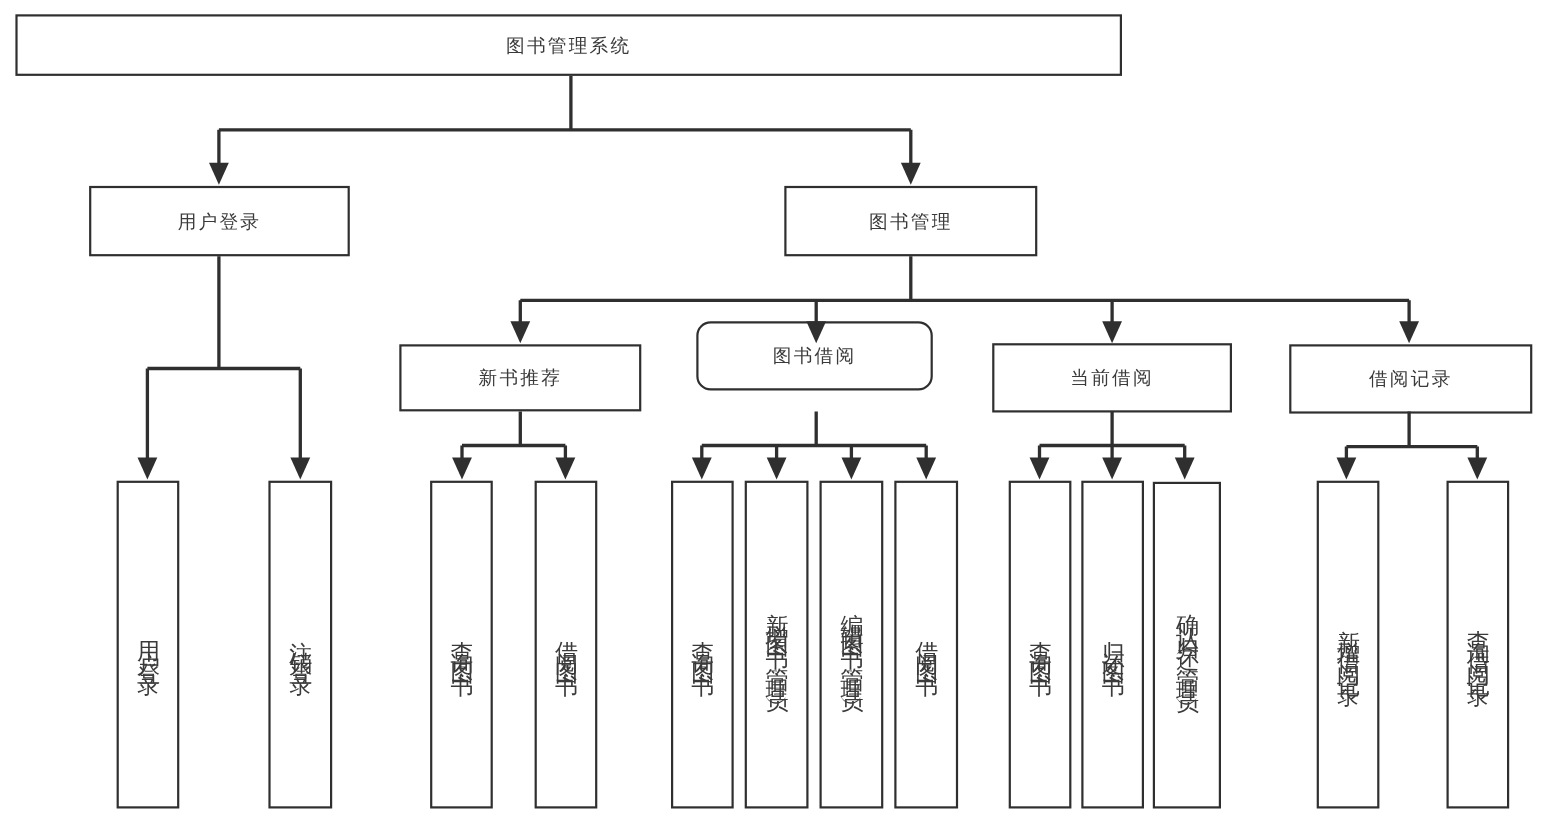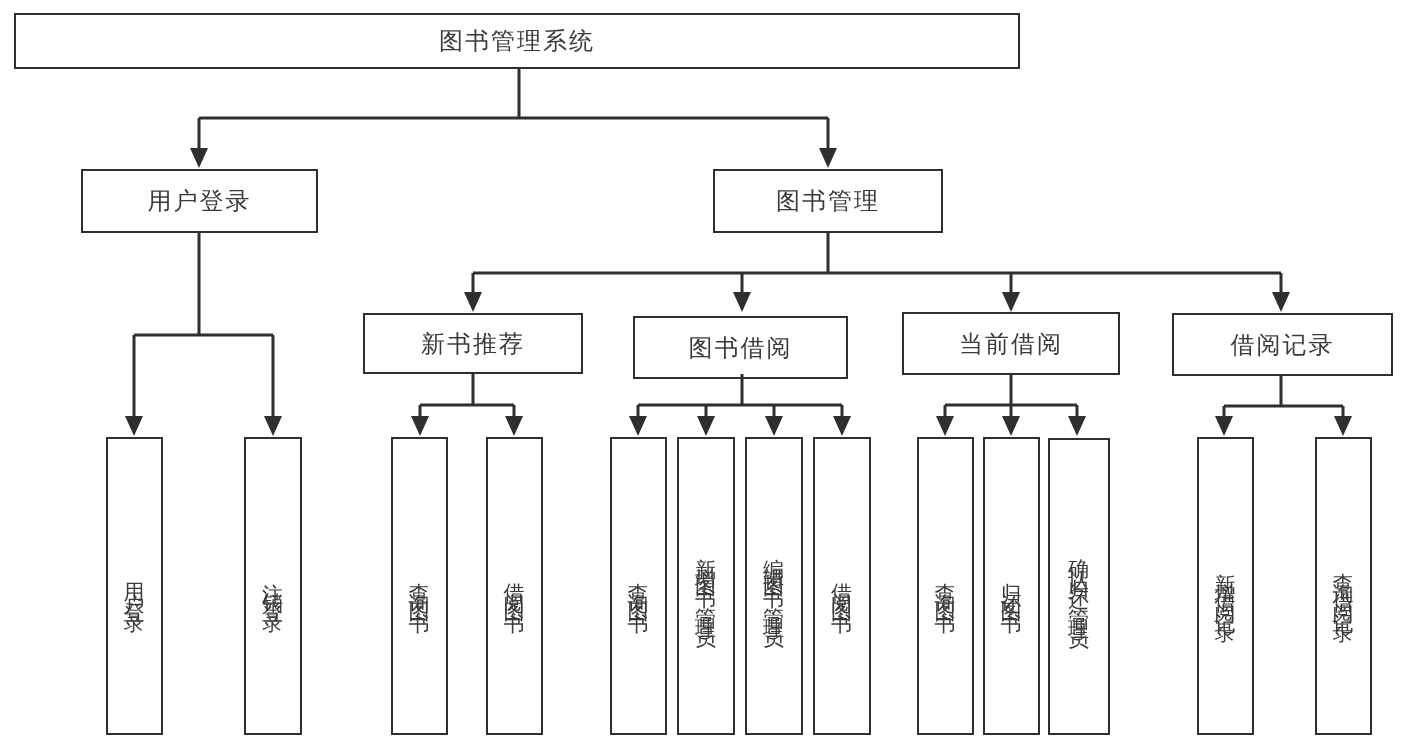--- a/index.html
+++ b/index.html
@@ -35,21 +35,21 @@
     box-sizing: border-box;
     border: 2.5px solid #2f2f2f;
     background: transparent;
     color: #3a3a3a;
     display: flex;
     align-items: center;
     justify-content: center;
     z-index: 2;
   }
   .hbox {
-    font-size: 24px;
+    font-size: 17px;
     letter-spacing: 2px;
     white-space: nowrap;
   }
   .vbox {
     writing-mode: vertical-rl;
     text-orientation: mixed;
     font-size: 21px;
     letter-spacing: 10px;
     line-height: 1;
   }
@@ -108,21 +108,21 @@
     <use href="#ah" class="ah" x="1224" y="436"></use>
     <use href="#ah" class="ah" x="1343" y="436"></use>
   </svg>
 
   <div class="box hbox" style="left:14px; top:13px; width:1006px; height:56px;">图书管理系统</div>
 
   <div class="box hbox" style="left:81px; top:169px; width:237px; height:64px;">用户登录</div>
   <div class="box hbox" style="left:713px; top:169px; width:230px; height:64px;">图书管理</div>
 
   <div class="box hbox" style="left:363px; top:313px; width:220px; height:61px;">新书推荐</div>
-  <div class="box hbox" style="left:633px; top:316px; width:215px; height:63px;">图书借阅</div>
+  <div class="box hbox" style="left:633px; top:292px; width:215px; height:63px;border-radius:13px;">图书借阅</div>
   <div class="box hbox" style="left:1172px; top:313px; width:221px; height:63px;">借阅记录</div>
   <div class="box hbox" style="left:902px; top:312px; width:218px; height:63px;">当前借阅</div>
 
   <div class="box vbox" style="left:106px; top:437px; width:57px; height:298px;">用户登录</div>
   <div class="box vbox" style="left:244px; top:437px; width:58px; height:298px;">注销登录</div>
 
   <div class="box vbox" style="left:391px; top:437px; width:57px; height:298px;">查询图书</div>
   <div class="box vbox" style="left:486px; top:437px; width:57px; height:298px;">借阅图书</div>
 
   <div class="box vbox" style="left:610px; top:437px; width:57px; height:298px;">查询图书</div>

